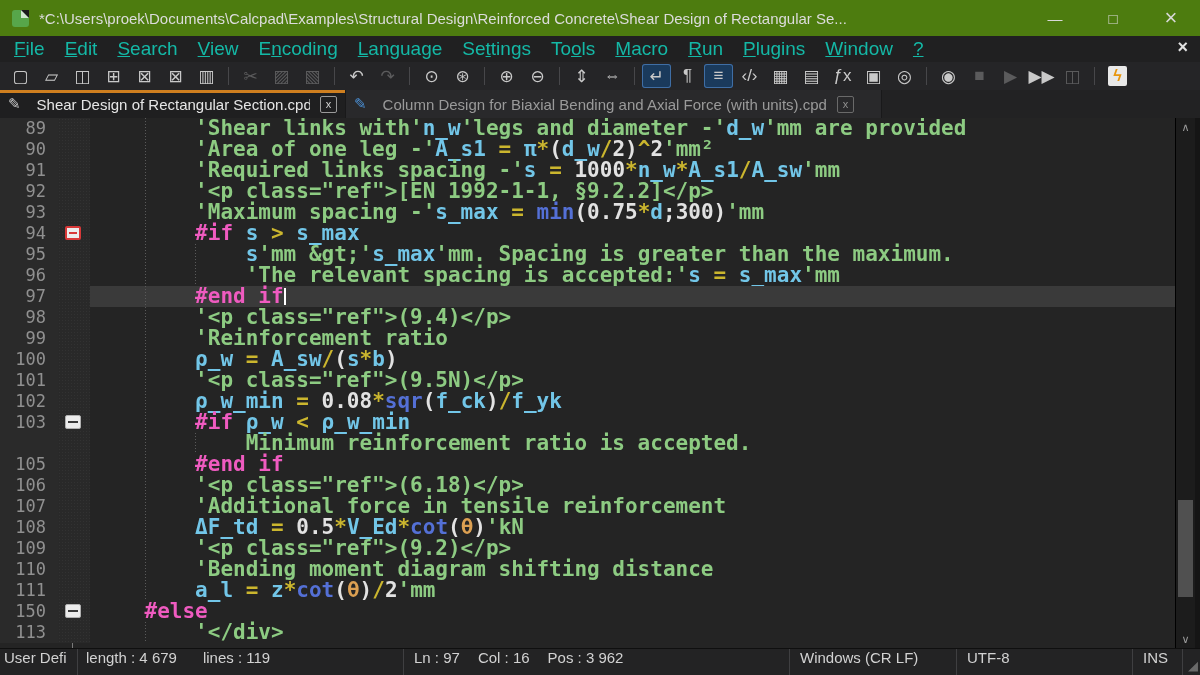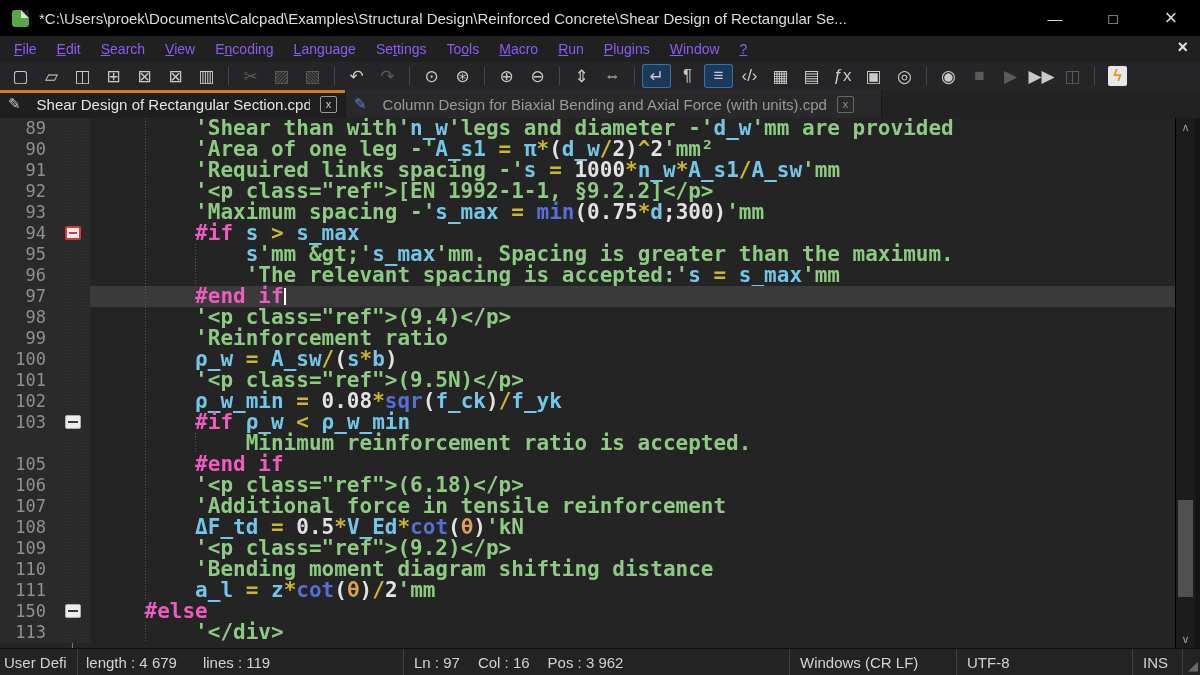--- a/index.html
+++ b/index.html
@@ -1,30 +1,30 @@
 <!DOCTYPE html>
 <html><head>
 <meta charset="utf-8">
 <style>
   html,body{margin:0;padding:0;background:#000;}
   body{width:1200px;height:675px;overflow:hidden;font-family:"Liberation Sans",sans-serif;}
   #window{position:relative;width:1200px;height:675px;background:#242424;overflow:hidden;}
 
   
-  .titlebar{height:36px;background:#000000;display:flex;align-items:center;color:#dcdcdc;}
+  .titlebar{height:36px;background:#4d7c0f;display:flex;align-items:center;color:#dcdcdc;}
   .app-icon{width:17px;height:17px;margin:0 10px 0 12px;background:#57a64a;border-radius:3px;flex:none;position:relative;}
   .app-icon::after{content:"";position:absolute;right:0;top:0;border:4px solid #1b1b1c;border-left-color:#cfe8cf;border-bottom-color:#cfe8cf;}
   .title-text{font-size:15px;white-space:nowrap;overflow:hidden;}
   .win-controls{margin-left:auto;display:flex;height:100%;}
   .wbtn{width:58px;display:flex;align-items:center;justify-content:center;color:#d8d8d8;font-size:15px;}
   .wbtn.close{font-size:22px;}
 
   
   .menubar{height:26px;background:#202021;display:flex;align-items:center;padding-left:4px;position:relative;}
-  .mi{padding:2px 10px;font-size:14px;color:#8b5cf6;cursor:default;}
+  .mi{padding:2px 10px;font-size:19px;color:#14b8a6;cursor:default;}
   .mi u{text-decoration:underline;}
   .menu-close{position:absolute;right:12px;top:1px;font-size:18px;font-weight:bold;color:#e2e2e2;}
 
   
   .toolbar{height:28px;background:#252527;display:flex;align-items:center;padding-left:6px;gap:2px;}
   .tbtn{width:29px;height:24px;flex:none;display:flex;align-items:center;justify-content:center;font-size:17px;color:#c9c9c9;border-radius:3px;}
   .tbtn.dis{opacity:.33;}
   .tbtn.on{background:#1a3a5c;box-shadow:inset 0 0 0 1px #3f6ea5;}
   .tbtn.plg{color:#e8960f;background:#e9e9e9;width:19px;height:20px;margin-left:6px;font-weight:bold;font-size:16px;border-radius:2px;}
   .tsep{width:1px;height:18px;background:#47474a;margin:0 5px;flex:none;}
@@ -63,21 +63,21 @@
   .caret{display:inline-block;width:2px;height:17px;background:#ffffff;vertical-align:-2px;}
   .overlay{position:absolute;left:58px;top:0;width:32px;height:100%;pointer-events:none;}
   .vscroll{width:19px;flex:none;background:#1c1c1c;border-left:1px solid #000;position:relative;}
   .sarrow{position:absolute;left:0;right:0;text-align:center;color:#9b9b9b;font-size:11px;height:14px;line-height:14px;}
   .sarrow.up{top:2px;} .sarrow.down{bottom:2px;}
   .sthumb{position:absolute;left:2px;right:2px;background:#505050;}
   .edge{width:5px;flex:none;background:#151515;}
 
   
   .statusbar{position:absolute;left:0;right:0;bottom:0;height:27px;background:#232324;display:flex;align-items:center;font-size:15px;color:#d2d2d2;border-top:1px solid #0f0f0f;box-sizing:border-box;}
-  .sseg{height:100%;display:flex;align-items:center;border-right:1px solid #3f3f41;box-sizing:border-box;overflow:hidden;flex:none;}
+  .sseg{height:100%;display:flex;border-right:1px solid #3f3f41;box-sizing:border-box;overflow:hidden;flex:none;}
   .sseg span{white-space:nowrap;}
   .grip{margin-left:auto;color:#6a6a6a;font-size:13px;padding:6px 2px 0 0;}
 </style>
 </head>
 <body>
 
 <div id="window">
 
   <div class="titlebar">
     <div class="app-icon"></div>
@@ -170,21 +170,21 @@
           <div style="position: absolute; left: 14px; width: 2px; top: 122px; height: 61px; background: rgb(216, 56, 56);"></div>
           <div style="position: absolute; left: 14px; width: 11px; top: 181px; height: 2px; background: rgb(216, 56, 56);"></div>
           <div style="position: absolute; left: 14px; width: 1px; top: 311px; height: 61px; background: rgb(122, 122, 122);"></div>
           <div style="position: absolute; left: 14px; width: 11px; top: 371px; height: 1px; background: rgb(122, 122, 122);"></div>
           <div style="position: absolute; left: 14px; width: 1px; top: 521px; height: 9px; background: rgb(122, 122, 122);"></div>
         </div>
       <div id="rows">
           <div class="row">
             <span class="ln">89</span>
             <span class="fold"></span>
-            <span class="code" style="padding-left: 105.12px;"><span class="guide" style="left: 54.56px;"></span><span class="tk-g">'Shear than with'</span><span class="tk-c">n_w</span><span class="tk-g">'legs and diameter -'</span><span class="tk-c">d_w</span><span class="tk-g">'mm are provided</span></span>
+            <span class="code" style="padding-left: 105.12px;"><span class="guide" style="left: 54.56px;"></span><span class="tk-g">'Shear links with'</span><span class="tk-c">n_w</span><span class="tk-g">'legs and diameter -'</span><span class="tk-c">d_w</span><span class="tk-g">'mm are provided</span></span>
           </div>
           <div class="row">
             <span class="ln">90</span>
             <span class="fold"></span>
             <span class="code" style="padding-left: 105.12px;"><span class="guide" style="left: 54.56px;"></span><span class="tk-g">'Area of one leg -'</span><span class="tk-c">A_s1</span><span class="tk-w"> </span><span class="tk-y">=</span><span class="tk-w"> </span><span class="tk-c">π</span><span class="tk-y">*</span><span class="tk-w">(</span><span class="tk-c">d_w</span><span class="tk-y">/</span><span class="tk-w">2)</span><span class="tk-y">^</span><span class="tk-w">2</span><span class="tk-g">'mm²</span></span>
           </div>
           <div class="row">
             <span class="ln">91</span>
             <span class="fold"></span>
             <span class="code" style="padding-left: 105.12px;"><span class="guide" style="left: 54.56px;"></span><span class="tk-g">'Required links spacing -'</span><span class="tk-c">s</span><span class="tk-w"> </span><span class="tk-y">=</span><span class="tk-w"> 1000</span><span class="tk-y">*</span><span class="tk-c">n_w</span><span class="tk-y">*</span><span class="tk-c">A_s1</span><span class="tk-y">/</span><span class="tk-c">A_sw</span><span class="tk-g">'mm</span></span>

